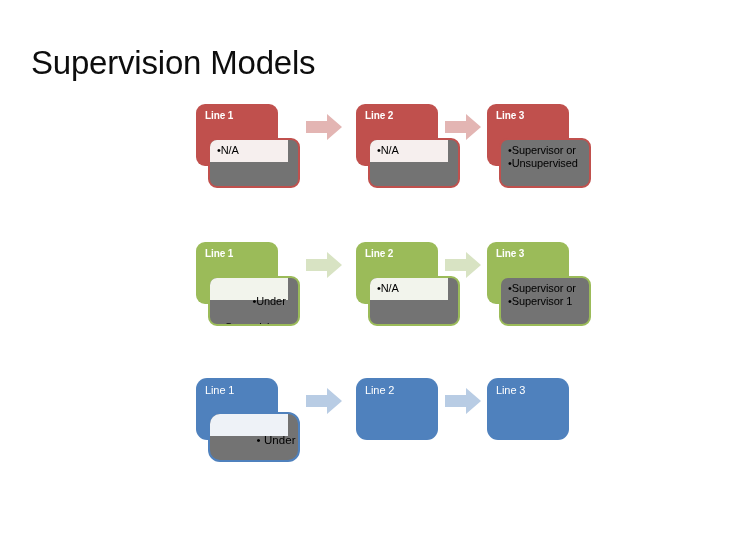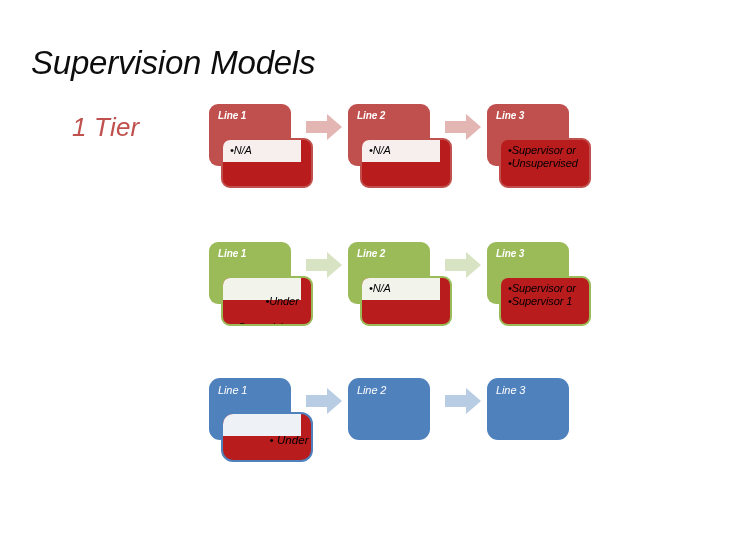--- a/index.html
+++ b/index.html
@@ -14,21 +14,20 @@
     font-family: "Liberation Sans", sans-serif;
     -webkit-font-smoothing: antialiased;
     overflow: hidden;
   }
 
   #slide {
     position: relative;
     width: 740px;
     height: 508px;
     background: #ffffff;
-    font-style: italic;
   }
 
   
   #slide-title {
     position: absolute;
     left: 31px;
     top: 44px;
     font-size: 33px;
     font-weight: 400;
     letter-spacing: -0.2px;
@@ -60,22 +59,22 @@
   .row-1 .tier-label { color: #9BBB59; top: 20px; }
   .row-2 .tier-label { color: #4F81BD; top: 24px; }
 
   
   .stage {
     position: absolute;
     top: 0;
     width: 104px;
     height: 95px;
   }
-  .stage.s0 { left: 209px; padding-left: 40px; }
-  .stage.s1 { left: 348px; }
+  .stage.s0 { left: 196px; padding-left: 40px; }
+  .stage.s1 { left: 356px; }
   .stage.s2 { left: 487px; padding-left: 40px; }
 
   
   .card-back {
     position: absolute;
     left: 0;
     top: 8px;
     width: 82px;
     height: 62px;
     border-radius: 9px;
@@ -97,21 +96,21 @@
   }
   .row-2 .card-back-label { font-weight: 400; font-size: 11px; }
 
   
   .card-front {
     position: absolute;
     left: 12px;
     top: 42px;
     width: 92px;
     height: 50px;
-    background: #b91c1c;
+    background: #737373;
     border-radius: 9px;
     box-sizing: border-box;
     overflow: hidden;
   }
   .row-0 .card-front { border: 2px solid #C0504D; }
   .row-1 .card-front { border: 2px solid #9BBB59; }
   .row-2 .card-front { border: 2px solid #4F81BD; border-radius: 12px; }
 
   
   .card-front.has-band::before {
@@ -161,21 +160,20 @@
   .row-2 .arrow svg path { fill: #B8CCE4; }
 </style>
 </head>
 <body>
 
 <div id="slide">
 
   <div id="slide-title">Supervision Models</div>
 
   <div class="tier-row row-0">
-    <div class="tier-label">1 Tier</div>
 
     <div class="stage s0">
       <div class="card-back">
         <div class="card-back-label">Line 1</div>
       </div>
       <div class="card-front has-band">
         <div class="card-front-body">
           <div class="bullet-line">•N/A</div>
         </div>
       </div>

